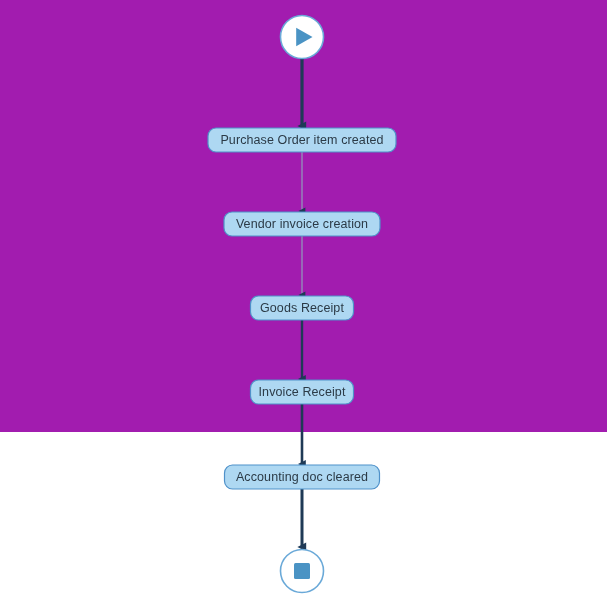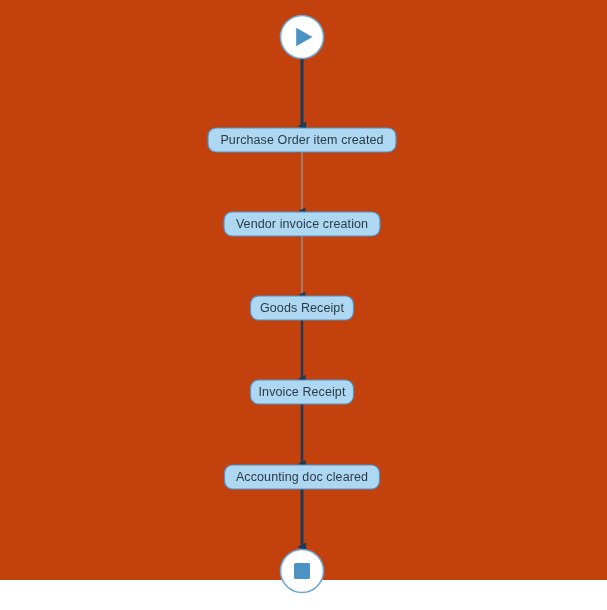--- a/index.html
+++ b/index.html
@@ -9,22 +9,22 @@
   }
   body {
     width: 607px;
     height: 610px;
     font-family: "Liberation Sans", sans-serif;
     overflow: hidden;
   }
   #diagram-root {
     position: relative;
     width: 607px;
-    height: 580px;
-    background: #c2410c;
+    height: 432px;
+    background: #a21caf;
   }
   #flow-svg {
     position: absolute;
     top: 0;
     left: 0;
     width: 607px;
     height: 610px;
   }
   .node-label {
     font-family: "Liberation Sans", sans-serif;

